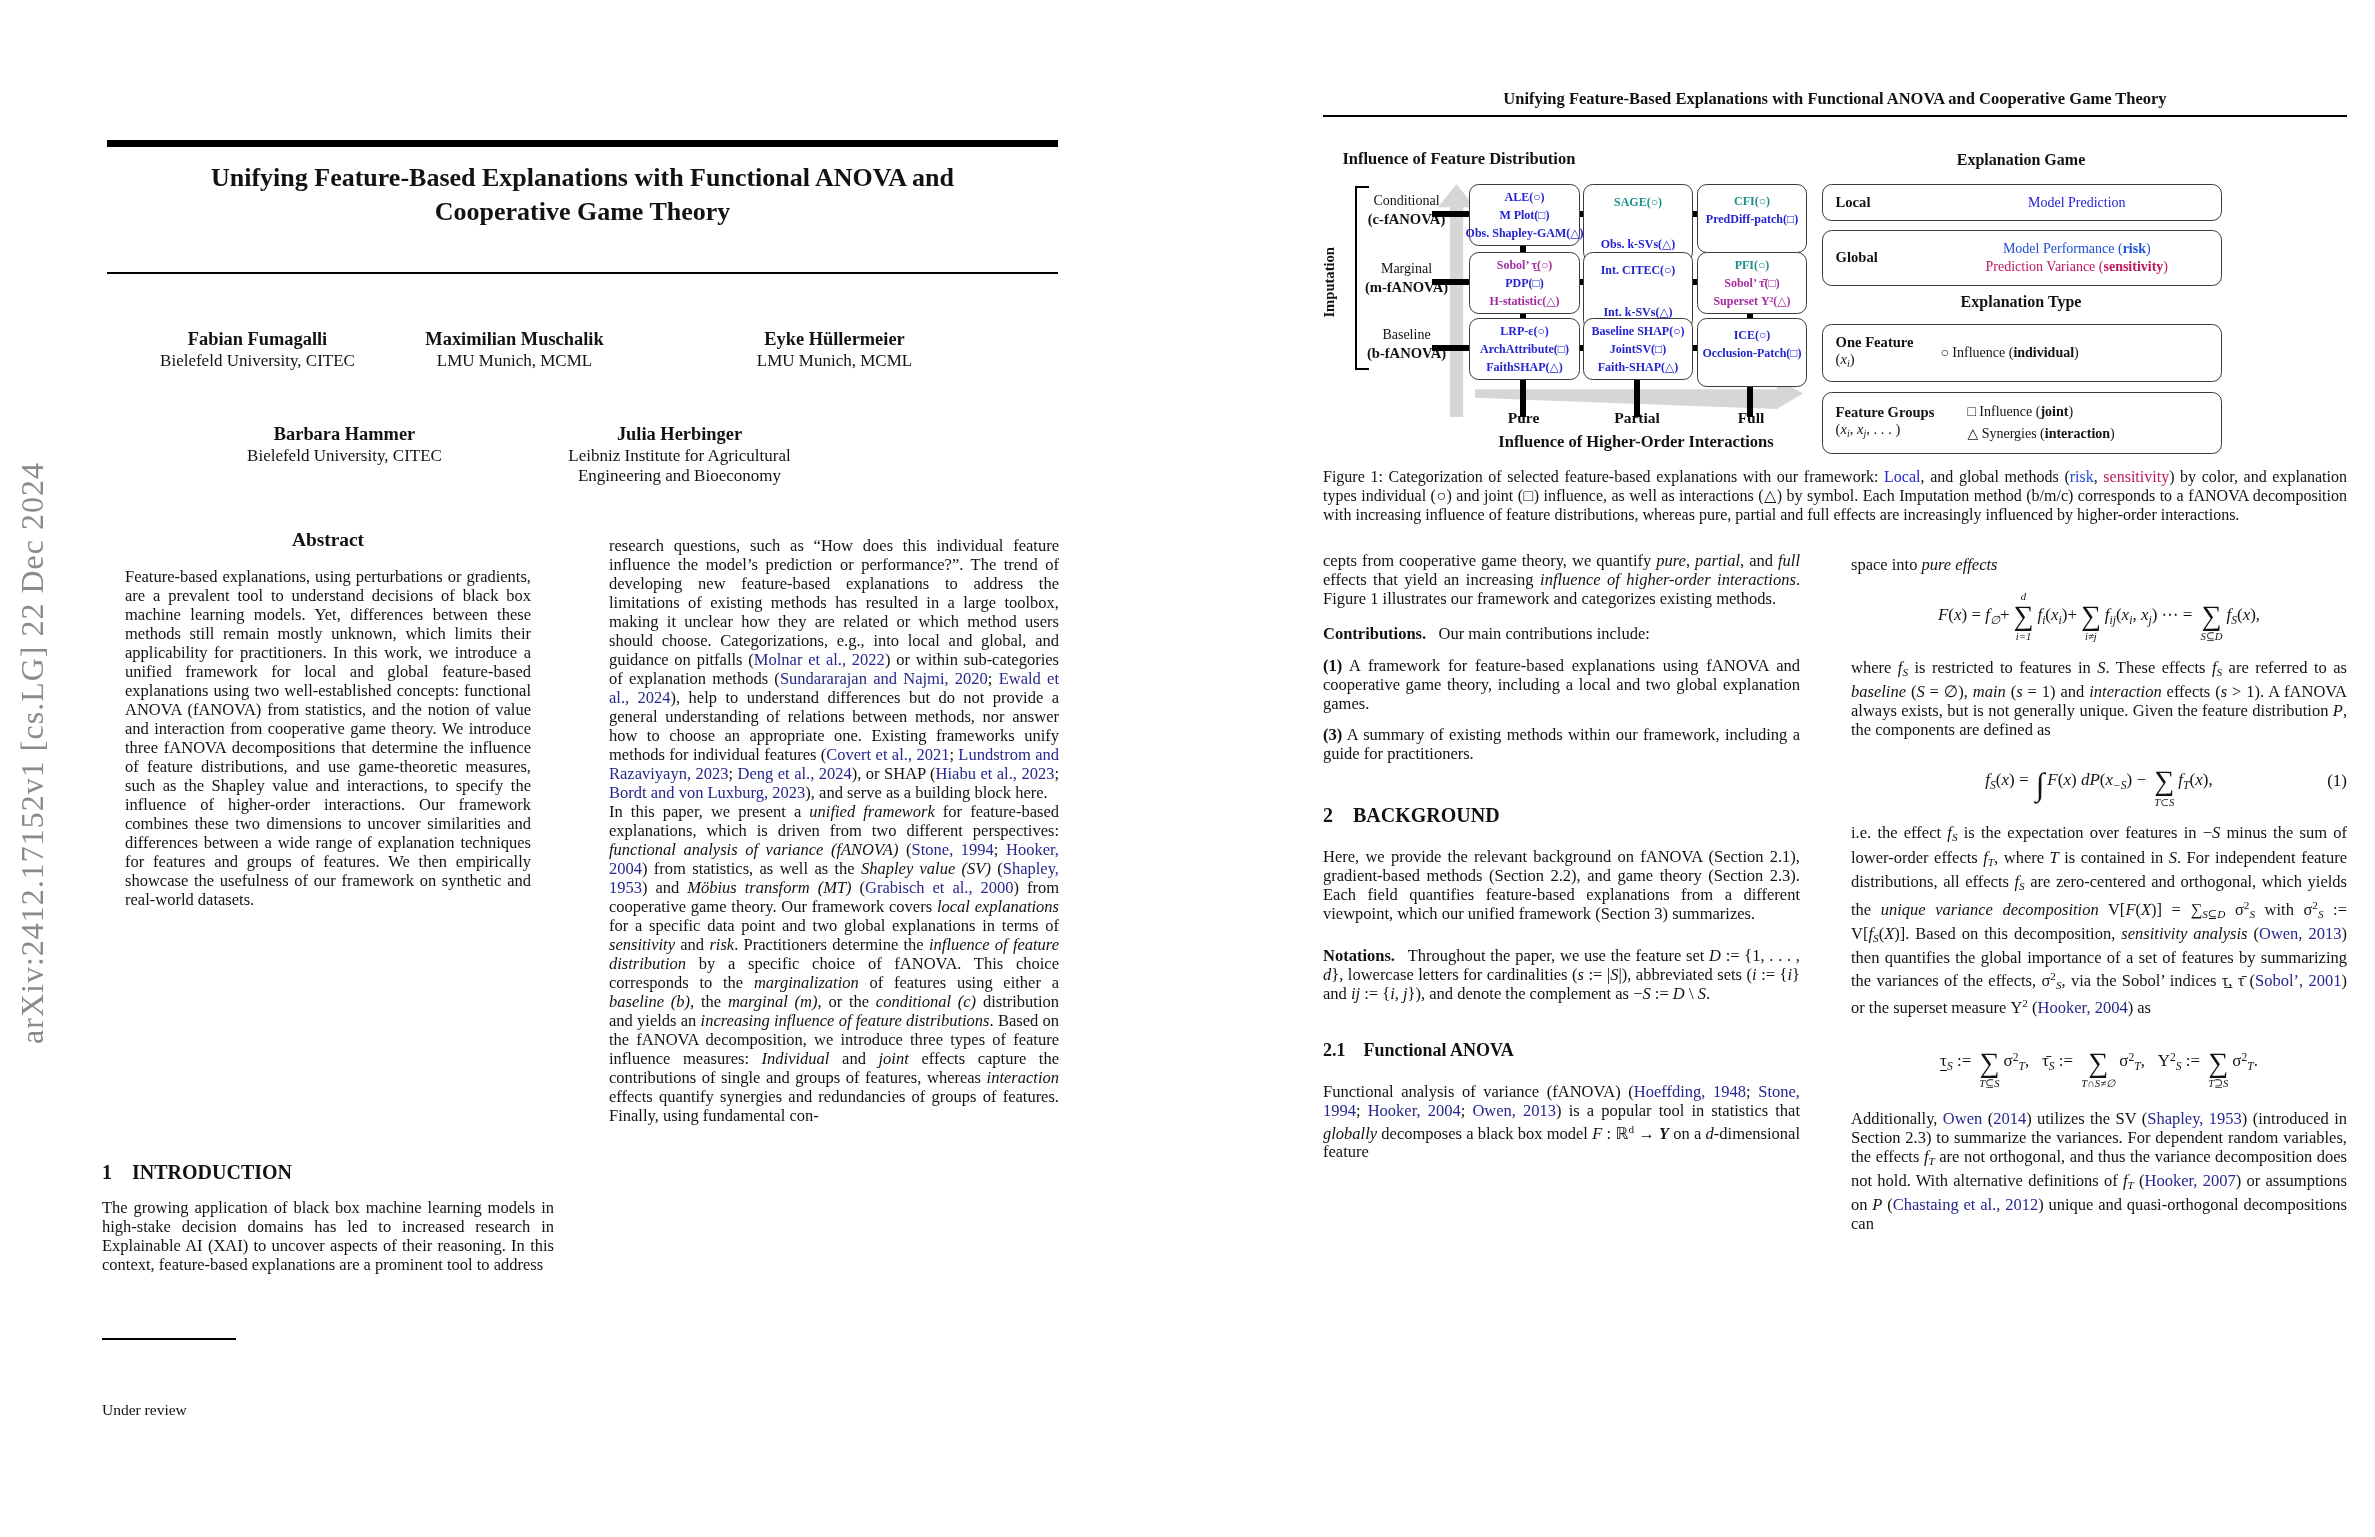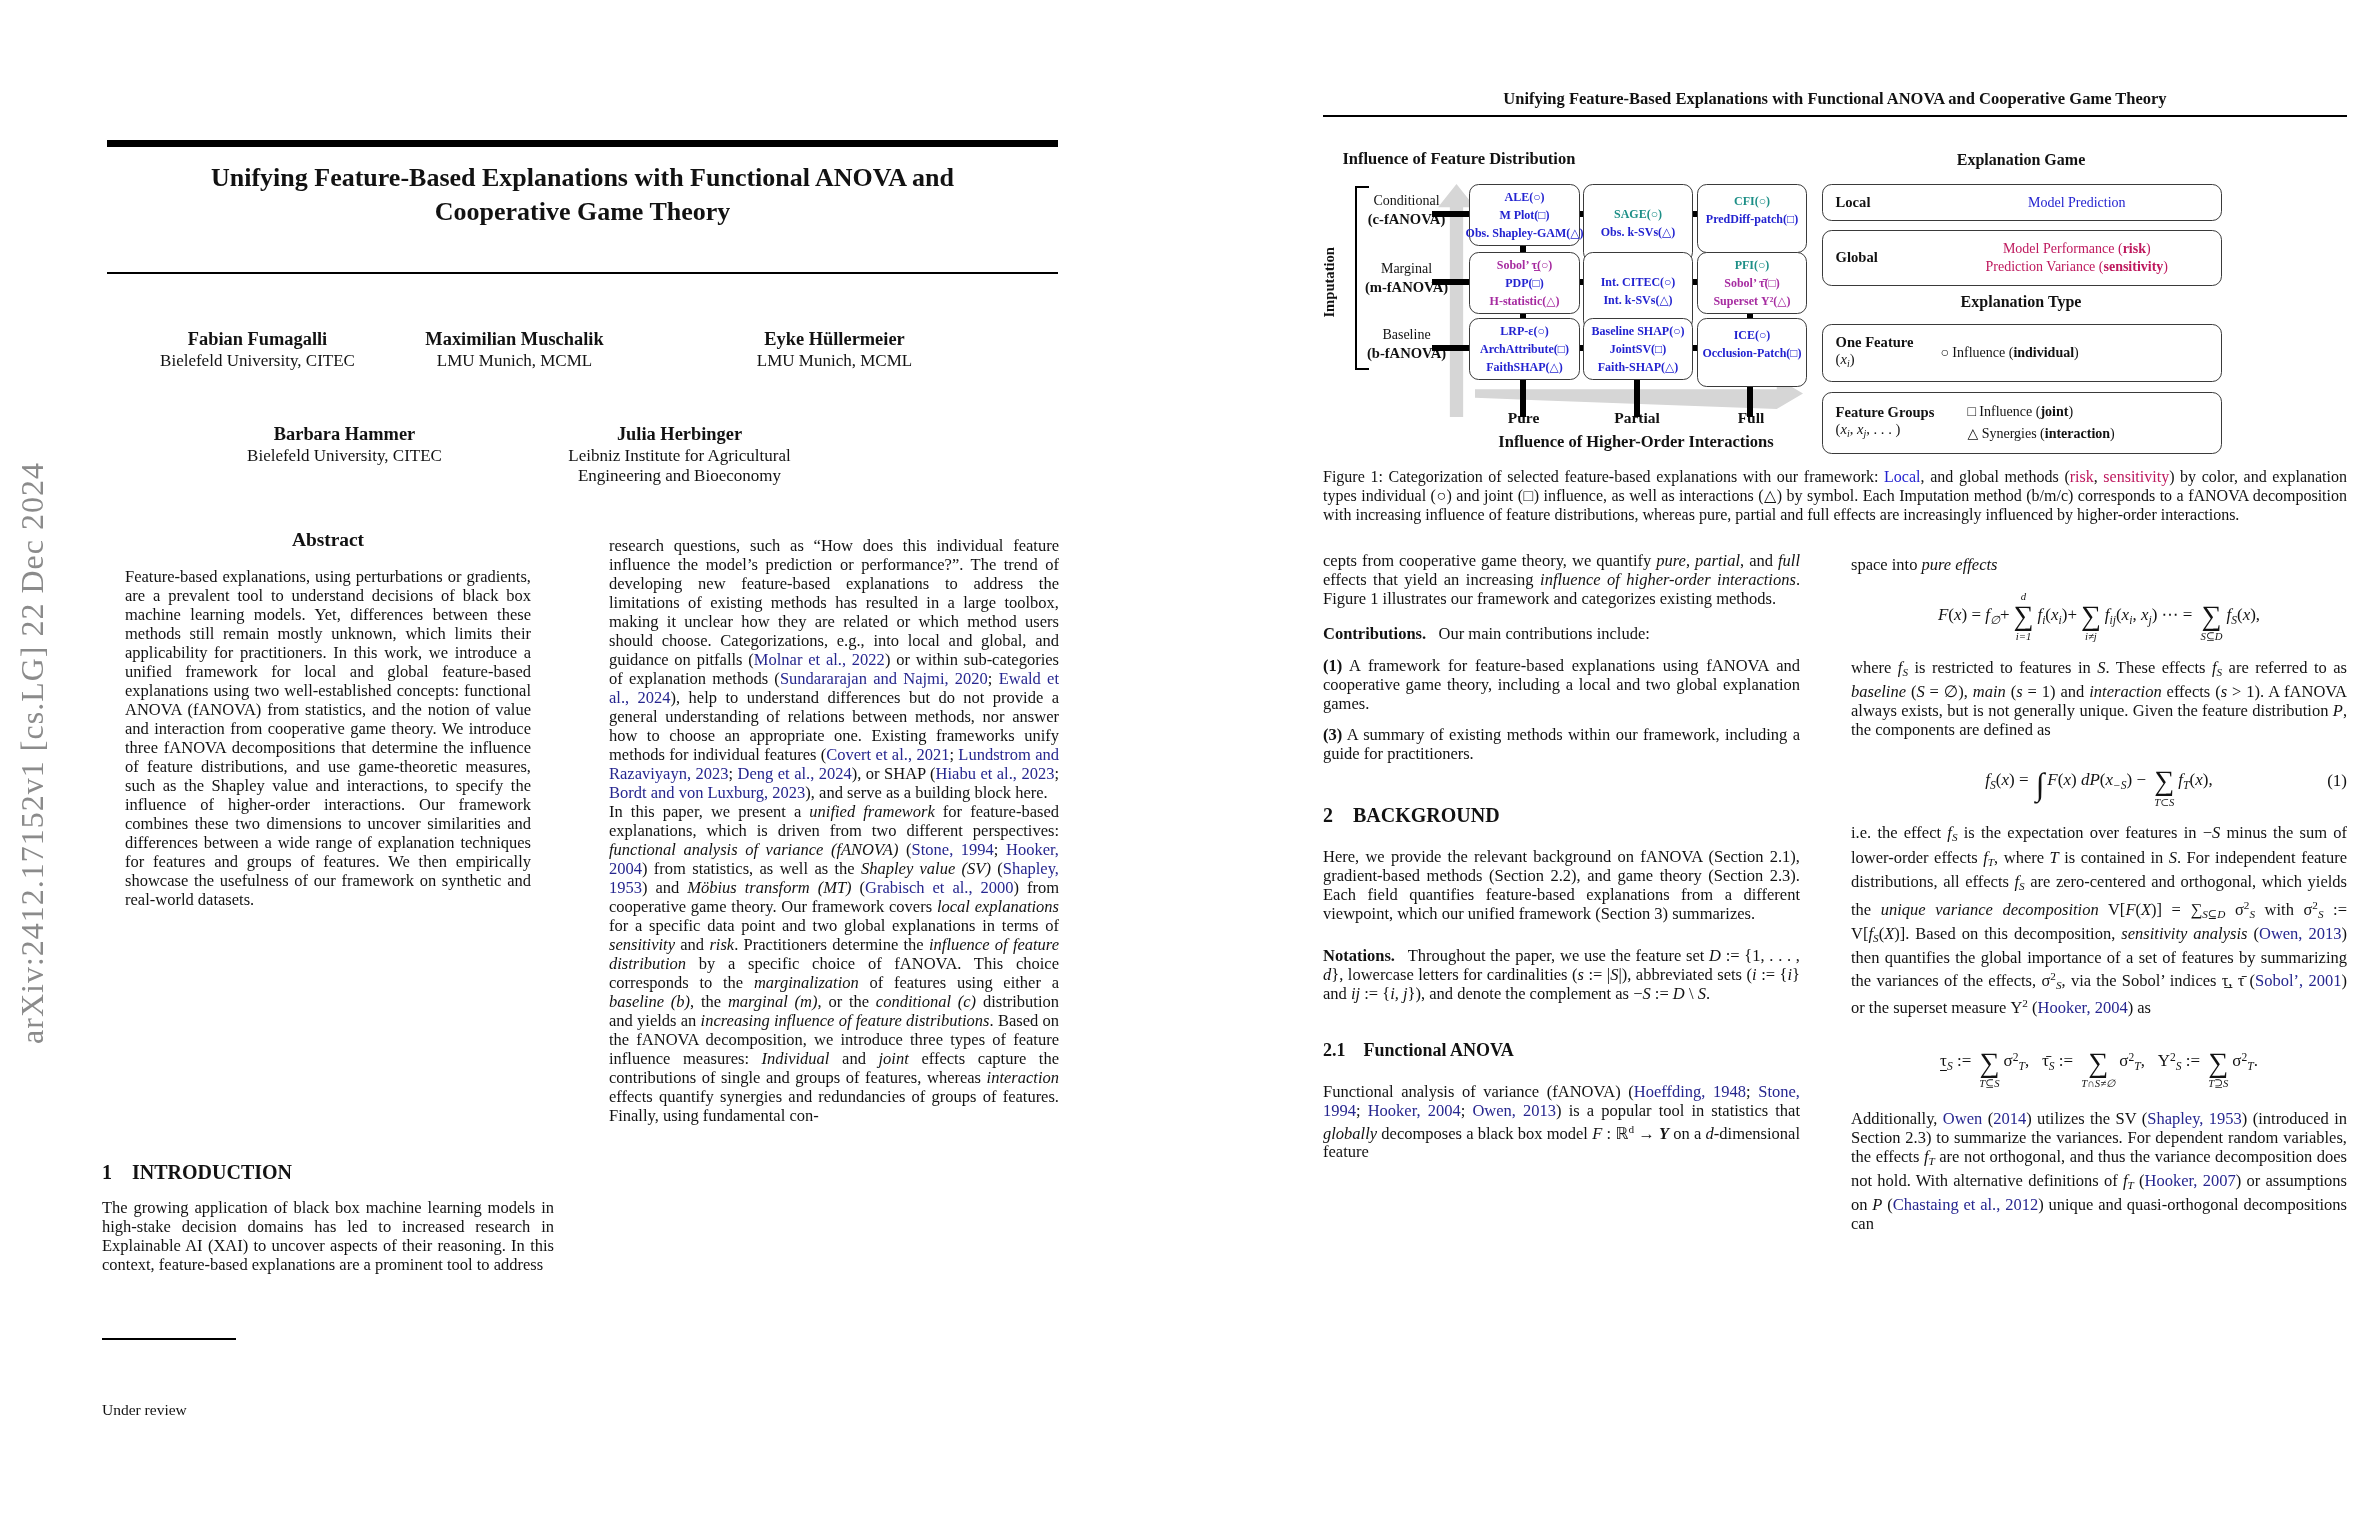--- a/index.html
+++ b/index.html
@@ -8,21 +8,21 @@
   .abs{position:absolute;}
   .just{text-align:justify;}
   .bodytext{font-size:16.5px;line-height:19px;}
   .capt{font-size:16px;line-height:19px;}
   .bf{font-weight:bold;}
   .it{font-style:italic;}
   .v{font-style:italic;}
   .vy{font-style:italic;font-weight:bold;}
   .cite{color:#26268f;}
   .blue{color:#2323d0;}
-  .teal{color:#be185d;}
+  .teal{color:#1d4ed8;}
   .mag{color:#be185d;}
   .ul{text-decoration:underline;text-underline-offset:2.9px;}
   .bb{font-family:"DejaVu Sans","DejaVu Serif",sans-serif;}
   .sb{font-size:68%;vertical-align:-0.28em;font-style:italic;}
   .sp{font-size:68%;vertical-align:0.5em;}
   
   .bigop{display:inline-flex;flex-direction:column;align-items:center;vertical-align:middle;margin:0 3.9px;line-height:1;}
   .bigop .lim{font-size:10.7px;line-height:1.15;font-style:italic;}
   .bigop .opsym{font-size:28px;line-height:1.02;}
   .opsolo{font-size:32px;vertical-align:-0.3em;margin:0 2.9px;}
@@ -54,21 +54,21 @@
   .bracket{position:absolute;border-left:2.4px solid #000;border-top:2.4px solid #000;border-bottom:2.4px solid #000;width:11.6px;}
   .rowlab{position:absolute;text-align:center;width:109px;}
   .rowlab .l1{font-size:14px;line-height:17.5px;}
   .rowlab .l2{font-weight:bold;font-size:14.6px;line-height:18.4px;}
   .varrow2{position:absolute;background:#d6d6d6;clip-path:polygon(50% 0,100% 10%,68% 10%,68% 100%,32% 100%,32% 10%,0 10%);}
   .harrow{position:absolute;background:#d6d6d6;clip-path:polygon(0 36%,92% 36%,92% 0,100% 50%,92% 100%,0 64%);}
   .conn{position:absolute;background:#000;z-index:2;}
   .cell{position:absolute;border:1.7px solid #3a3a3a;border-radius:9.7px;background:#fff;z-index:3;
         display:flex;flex-direction:column;justify-content:center;align-items:center;}
   .cell .cellline{font-size:12px;font-weight:600;line-height:1.5;white-space:nowrap;}
-  .cell.spread{padding:7.8px 0;}
+  .cell.spread{justify-content:space-between;padding:7.8px 0;}
   .cell.top{justify-content:flex-start;padding-top:6.8px;}
   .ticklab{position:absolute;font-weight:bold;font-size:15.5px;text-align:center;}
   .xaxis{position:absolute;font-weight:bold;font-size:16.5px;text-align:center;}
   .lghead{position:absolute;font-weight:bold;font-size:16px;text-align:center;}
   .lbox{position:absolute;border:1.7px solid #3a3a3a;border-radius:9.7px;background:#fff;display:flex;align-items:center;}
   .lbox .llabel{font-weight:bold;font-size:14.6px;width:97px;padding-left:12.6px;line-height:17.5px;}
   .lbox .lval{flex:1;text-align:center;font-size:14px;}
   .lbox .lstack{flex:1;display:flex;flex-direction:column;gap:2.9px;align-items:center;font-size:14px;}
   .lbox .litems{flex:1;display:flex;flex-direction:column;gap:5.8px;font-size:14px;padding-left:7.8px;}
   .cellline.blue{color:#2323d0}.cellline.teal{color:#1d8f87}.cellline.mag{color:#a62ba0}

